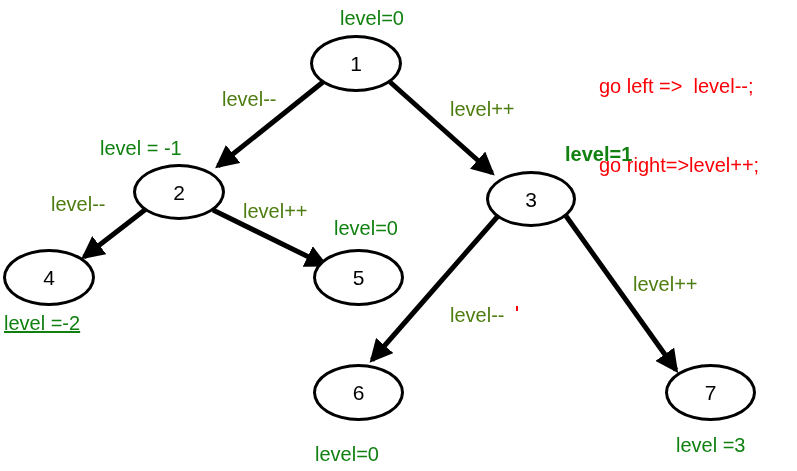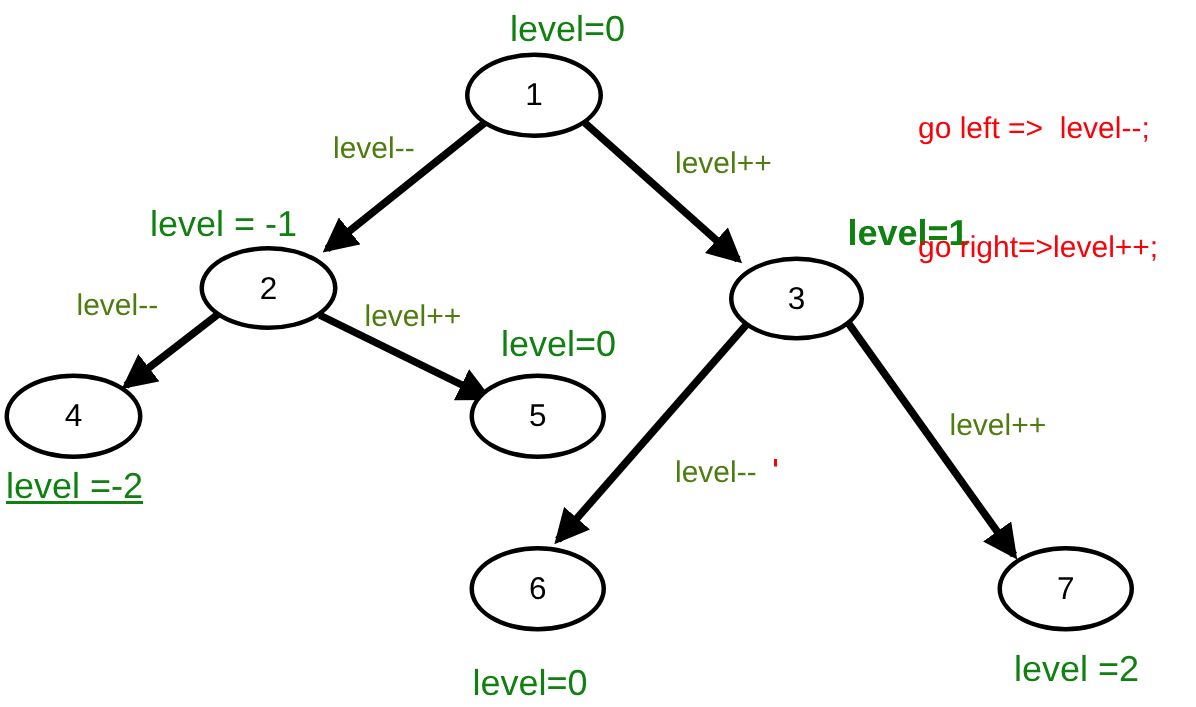--- a/index.html
+++ b/index.html
@@ -40,41 +40,41 @@
     font-family: "Liberation Sans", sans-serif;
     font-size: 21px;
     color: #000000;
     line-height: 1;
     user-select: none;
   }
   .lvl {
     position: absolute;
     color: #108010;
     font-family: "Liberation Sans", sans-serif;
-    font-size: 24px;
+    font-size: 20px;
     white-space: pre;
     line-height: 1;
   }
   .op {
     position: absolute;
     color: #4d7c0f;
     font-family: "Liberation Sans", sans-serif;
     font-size: 20px;
     white-space: pre;
     line-height: 1;
   }
   .legend {
     position: absolute;
     color: #fb0007;
     font-family: "Liberation Sans", sans-serif;
     font-size: 20px;
     white-space: pre;
     line-height: 1.32;
   }
-  .legend div { white-space: pre; margin-left: 13px; }
+  .legend div { white-space: pre; }
   .artifact {
     position: absolute;
     background: #fb0007;
     width: 2px;
     height: 5px;
   }
 </style>
 </head>
 <body>
 
@@ -133,21 +133,21 @@
   <div class="lvl" style="left:100px; top:138px;text-align:center;">level = -1</div>
 
   <div class="lvl" style="left:565px; top:144px;font-weight:bold;">level=1</div>
 
   <div class="lvl" style="left:4px; top:313px;text-decoration:underline;">level =-2</div>
 
   <div class="lvl" style="left:334px; top:218px;">level=0</div>
 
   <div class="lvl" style="left:315px; top:444px;">level=0</div>
 
-  <div class="lvl" style="left:676px; top:435px;">level =2</div>
+  <div class="lvl" style="left:676px; top:435px;">level =3</div>
 
   <div class="op" style="left:222px; top:89px;">level--</div>
 
   <div class="op" style="left:450px; top:99px;">level++</div>
 
   <div class="op" style="left:51px; top:194px;">level--</div>
 
   <div class="op" style="left:243px; top:201px;">level++</div>
 
   <div class="op" style="left:450px; top:305px;">level--</div>

